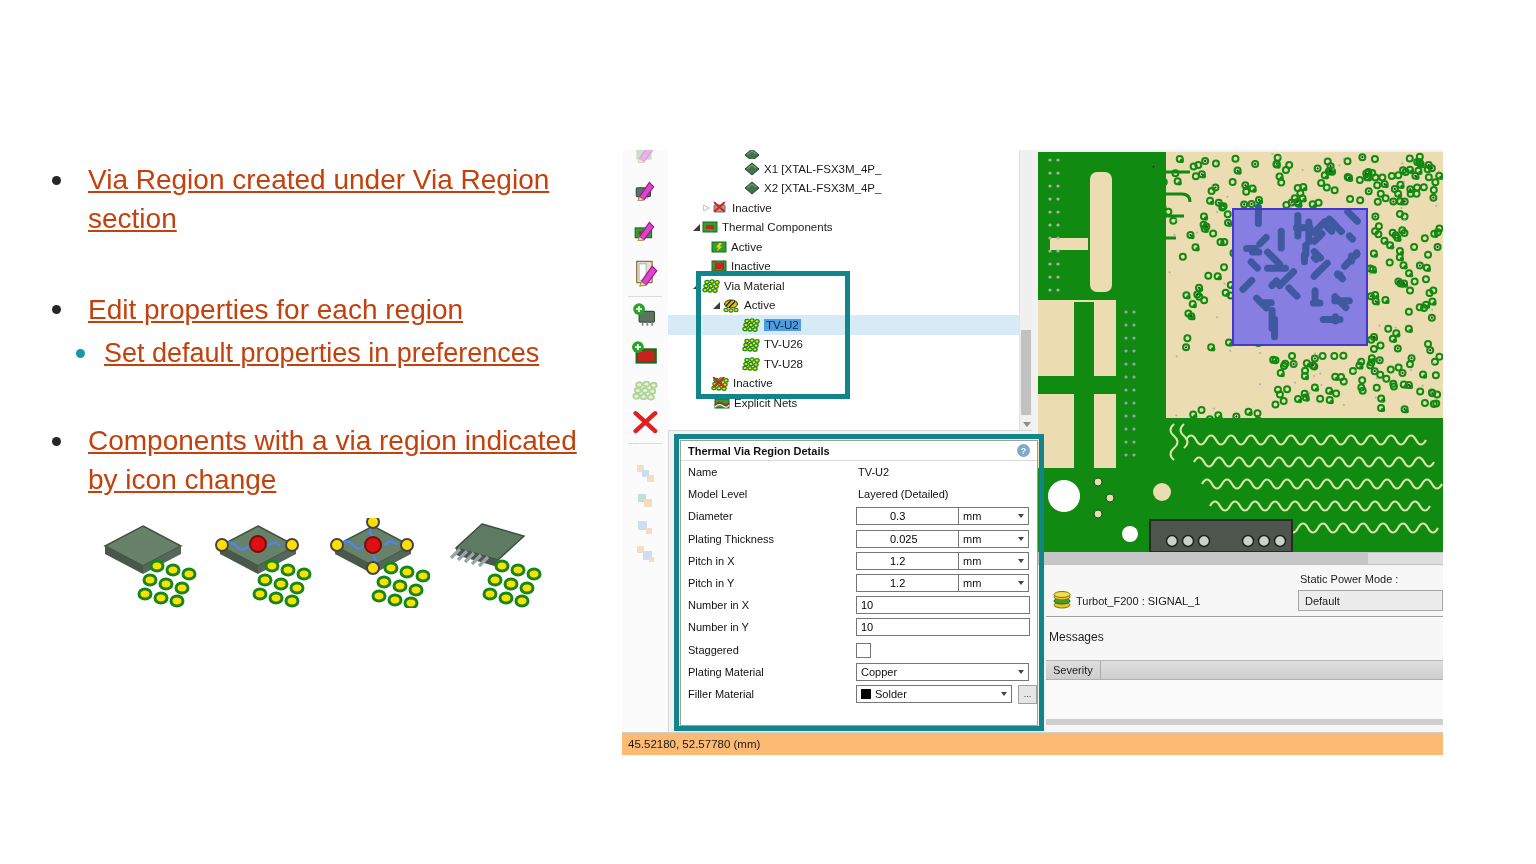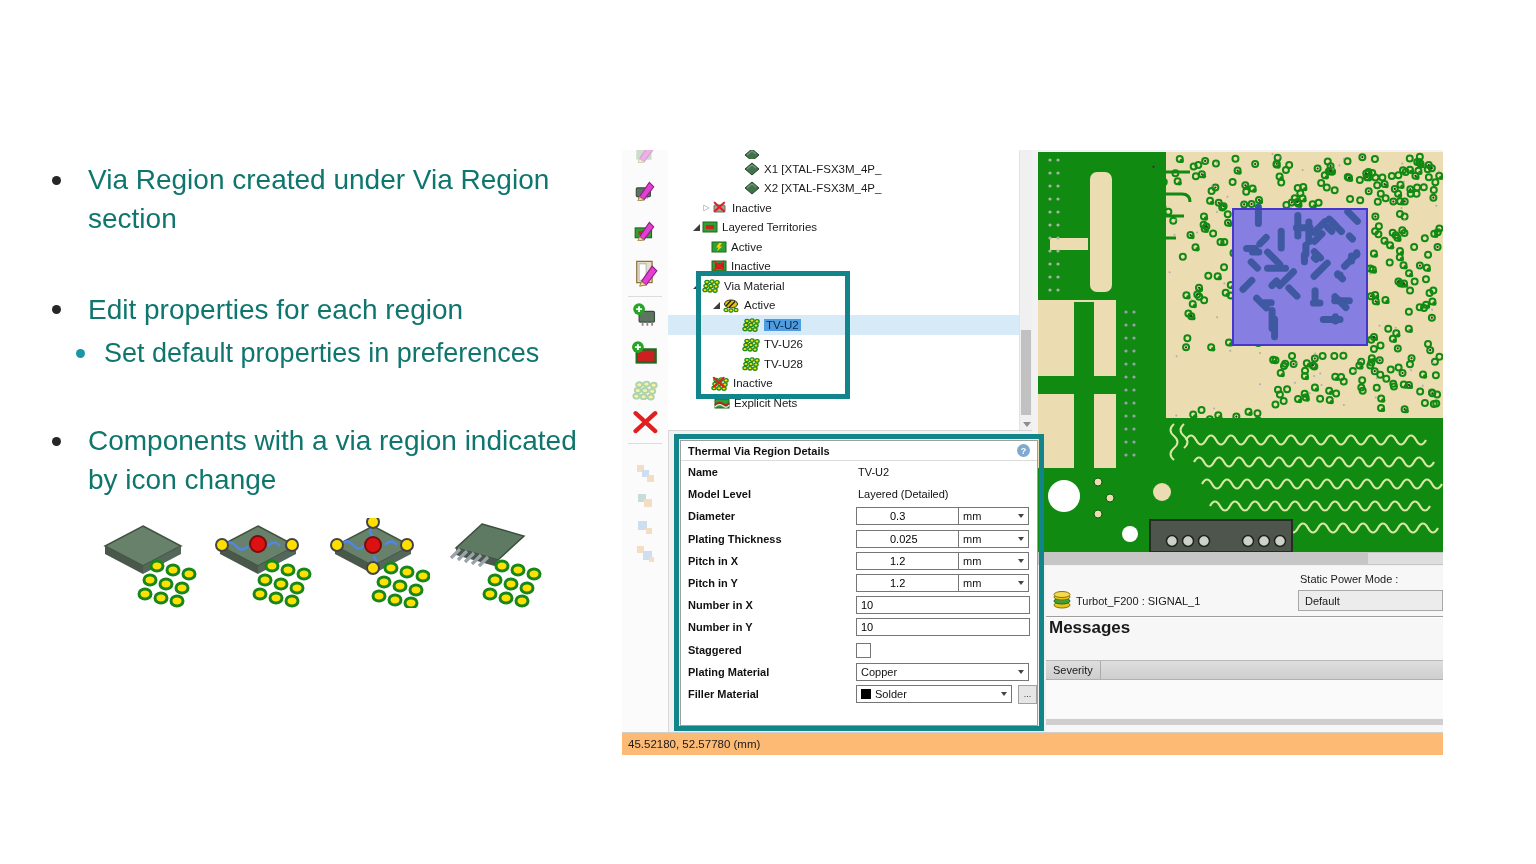--- a/index.html
+++ b/index.html
@@ -1,21 +1,21 @@
 <!DOCTYPE html>
 <html><head>
 <meta charset="utf-8">
 <style>
   html,body{margin:0;padding:0;background:#ffffff;}
   .slide{position:relative;width:1536px;height:864px;background:#fff;overflow:hidden;
          font-family:"Liberation Sans",sans-serif;}
   
   .bullet-dot{position:absolute;width:9px;height:9px;border-radius:50%;background:#262626;}
   .bullet-dot.teal{background:var(--sub-bullet-teal);}
-  .btext{position:absolute;color:#0f766e;font-size:28px;line-height:39px;}
+  .btext{position:absolute;color:#c2410c;font-size:28px;line-height:39px;text-decoration:underline;}
   .btext.small{font-size:27px;}
   
   .app{position:absolute;left:622px;top:150px;width:821px;height:605px;background:#f2f2f2;overflow:hidden;}
   .toolbar{position:absolute;left:0;top:0;width:46px;height:582px;background:#fbfbfb;border-right:1px solid #d9d9d9;overflow:hidden;}
   .tbtn{position:absolute;left:9px;width:28px;height:26px;display:flex;align-items:center;justify-content:center;}
   .tdiv{position:absolute;left:6px;width:34px;height:1px;background:#dcdcdc;}
   
   .tree{position:absolute;left:46px;top:0;width:364px;height:280px;background:#fff;overflow:hidden;border-bottom:1px solid #d5d5d5;}
   .trow{position:relative;height:19.5px;display:flex;align-items:center;font-size:11.5px;color:#1a1a1a;white-space:nowrap;}
   .trow.partial{height:9px;overflow:hidden;}
@@ -29,21 +29,21 @@
   .vscroll{position:absolute;right:0;top:0;width:12px;height:280px;background:#f0f0f0;border-left:1px solid #e2e2e2;}
   .vthumb{position:absolute;left:1px;width:10px;top:180px;height:85px;background:#c1c1c1;}
   .varrow{position:absolute;left:3px;bottom:3px;width:0;height:0;border-left:4px solid transparent;border-right:4px solid transparent;border-top:5px solid #8d8d8d;}
   
   .teal-box{position:absolute;border:5px solid var(--annotation-teal);z-index:6;pointer-events:none;}
   
   .props{position:absolute;left:58px;top:290px;width:358px;height:286px;background:#fff;border:1px solid #9f9f9f;box-sizing:border-box;z-index:4;font-size:11px;color:#111;}
   .phead{height:19px;border-bottom:1px solid #dcdcdc;display:flex;align-items:center;padding:0 7px;font-weight:bold;}
   .phelp{margin-left:auto;width:13px;height:13px;border-radius:50%;background:#7fa9cf;color:#fff;font-size:9px;font-weight:bold;display:flex;align-items:center;justify-content:center;}
   .prow{position:relative;height:22.2px;display:flex;align-items:center;padding-left:7px;box-sizing:border-box;}
-  .plabel{width:166px;flex:none;font-weight:bold;}
+  .plabel{width:166px;flex:none;}
   .pval{padding-left:2px;}
   .pinput{position:absolute;left:175px;top:2px;height:16px;border:1px solid #767676;background:#fff;font:11px "Liberation Sans",sans-serif;padding:0 4px;box-sizing:content-box;}
   .w-small{width:89px;padding-left:33px;}
   .w-full{width:164px;}
   .psel{position:absolute;top:2px;height:18px;border:1px solid #767676;background:#fff;display:flex;align-items:center;padding:0 4px;box-sizing:border-box;}
   .chev{margin-left:auto;width:0;height:0;border-left:3.5px solid transparent;border-right:3.5px solid transparent;border-top:4.5px solid #444;}
   .swatch{width:10px;height:10px;background:#000;margin-right:4px;flex:none;}
   .pcheck{position:absolute;left:175px;top:4px;width:13px;height:13px;border:1px solid #767676;background:#fff;}
   .dots-btn{position:absolute;left:337px;top:2px;width:17px;height:17px;background:#e6e6e6;border:1px solid #a0a0a0;font-size:9px;display:flex;align-items:center;justify-content:center;color:#333;}
   
@@ -280,21 +280,21 @@
     </div>
     <div class="trow">
       <span class="ind" style="width:23px"></span>
           <span class="exp">
             <span class="tri-open"></span>
           </span>
       <svg class="ticon" width="16" height="14" viewBox="0 0 16 14">
             <rect x="1" y="2" width="14" height="10" fill="#2f9e33" stroke="#1c6b1e"></rect>
             <rect x="4" y="5" width="8" height="4" fill="#cc2222"></rect>
           </svg>
-      <span class="tlabel">Layered Territories</span>
+      <span class="tlabel">Thermal Components</span>
     </div>
     <div class="trow">
       <span class="ind" style="width:43px"></span>
       <svg class="ticon" width="16" height="14" viewBox="0 0 16 14">
             <rect x="1" y="2" width="14" height="10" fill="#2f9e33" stroke="#1c6b1e"></rect>
             <polygon points="8,3 11,3 8.6,6.6 11.4,6.6 5.6,11.4 7.6,7.6 5.2,7.6" fill="#ffd400"></polygon>
           </svg>
       <span class="tlabel">Active</span>
     </div>
     <div class="trow">
@@ -1168,21 +1168,21 @@
           <span>Default</span>
         </span>
     <svg style="position:absolute;left:6px;top:24px" width="20" height="20" viewBox="0 0 20 20">
       <ellipse cx="10" cy="15" rx="8" ry="3" fill="#e8c419" stroke="#8a7208"></ellipse>
       <ellipse cx="10" cy="11" rx="8" ry="3" fill="#3f9e3f" stroke="#1d6b1d"></ellipse>
       <ellipse cx="10" cy="7" rx="8" ry="3" fill="#e8c419" stroke="#8a7208"></ellipse>
       <ellipse cx="10" cy="4.5" rx="8" ry="3" fill="#f3da4e" stroke="#8a7208"></ellipse>
     </svg>
     <span style="position:absolute;left:30px;top:29px">Turbot_F200 : SIGNAL_1</span>
     <div class="rdiv"></div>
-    <span style="position:absolute;left:3px;top:52px;font-weight:bold;font-size:17px">Messages</span>
+    <span style="position:absolute;left:3px;top:64px;font-weight:normal;font-size:12px">Messages</span>
     <div class="sevhead">
       <span class="sevcell">Severity</span>
     </div>
     <div class="sevrows"></div>
     <div class="graystrip"></div>
   </div>
 
   <div class="statusbar">
     <span>45.52180, 52.57780 (mm)</span>
   </div>

